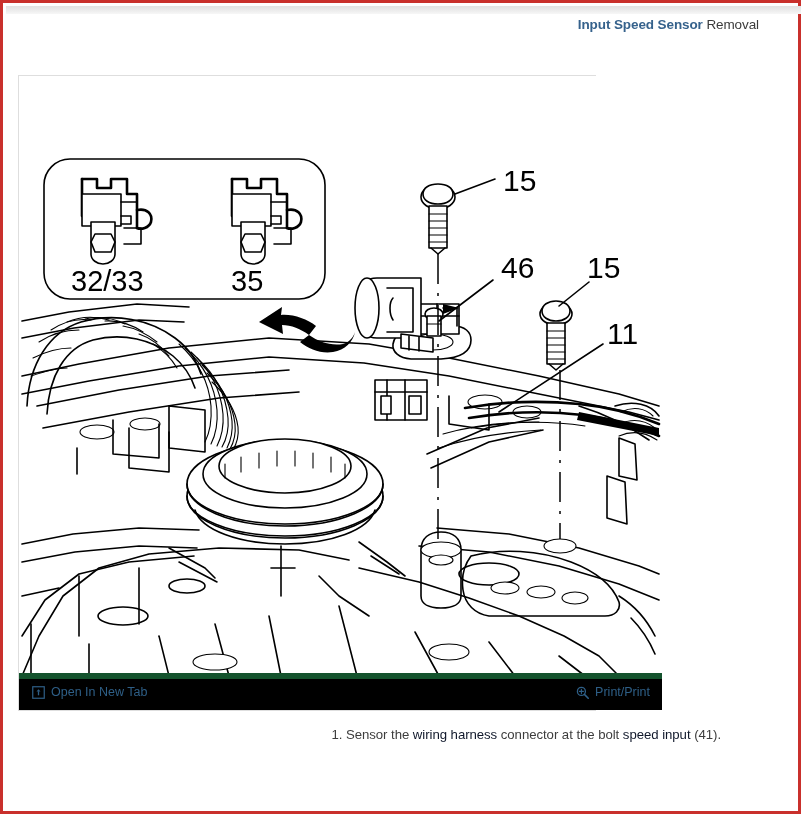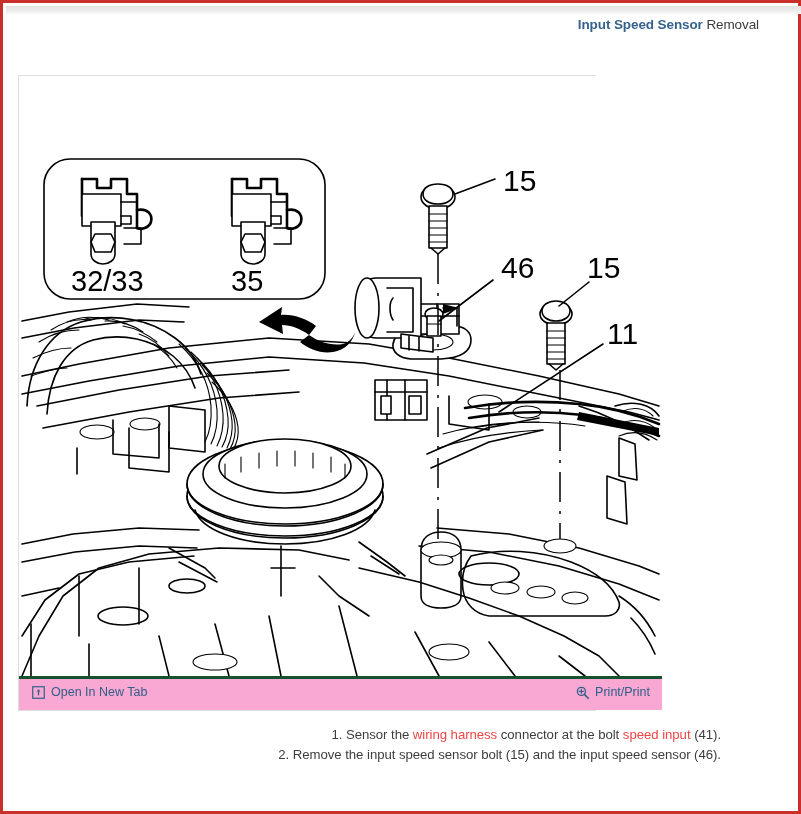--- a/index.html
+++ b/index.html
@@ -80,22 +80,22 @@
   }
   #figure-canvas svg { display: block; }
 
   
   #figure-toolbar {
     position: absolute;
     left: 0;
     bottom: 0;
     width: 643px;
     height: 31px;
-    border-top: 3px solid #14532d;
-    background: #f9a8d4;
+    border-top: 6px solid #14532d;
+    background: #000000;
     margin-top: 32px;
   }
   .tool-btn {
     position: absolute;
     top: 6px;
     display: flex;
     align-items: center;
     gap: 6px;
     color: #2e5f87;
     font-size: 12.5px;
@@ -119,21 +119,21 @@
     top: 722px;
     width: 700px;
   }
   .step {
     font-size: 13.2px;
     color: #3d3d3d;
     line-height: 19.5px;
     white-space: nowrap;
     letter-spacing: -0.05px;
   }
-  .step .lnk { color: #ef4444; }
+  .step .lnk { color: #0f172a; }
 
   
   .ln { fill: none; stroke: #000; stroke-width: 1.6; stroke-linecap: round; stroke-linejoin: round; }
   .ln-t { fill: none; stroke: #000; stroke-width: 1.1; stroke-linecap: round; stroke-linejoin: round; }
   .ln-h { fill: none; stroke: #000; stroke-width: 2.6; stroke-linecap: round; stroke-linejoin: round; }
   .fl { fill: #000; }
   .wh { fill: #fff; stroke: #000; stroke-width: 1.6; stroke-linejoin: round; }
   .wh-t { fill: #fff; stroke: #000; stroke-width: 1.1; stroke-linejoin: round; }
   .dash { fill: none; stroke: #000; stroke-width: 1.5; stroke-dasharray: 30 9 3 9; }
   .callout { font-family: "Liberation Sans", sans-serif; font-size: 30px; fill: #000; }
@@ -442,16 +442,15 @@
             <path d="M5.4 3.4 L5.4 7.4 M3.4 5.4 L7.4 5.4" stroke="#2e5f87" stroke-width="1.1" stroke-linecap="round"></path>
           </svg>
         </span>
         <span>Print/Print</span>
       </div>
     </div>
   </div>
 
   <div id="steps">
       <div class="step"><span>1. </span><span>Sensor the </span><span class="lnk">wiring harness</span><span> connector at the bolt </span><span class="lnk">speed input</span><span> (41).</span></div>
-      <div class="step"><span>2. </span><span>Remove the input speed sensor bolt (15) and the input speed sensor (46).</span></div>
     </div>
 
 </div>
 
 </body></html>

